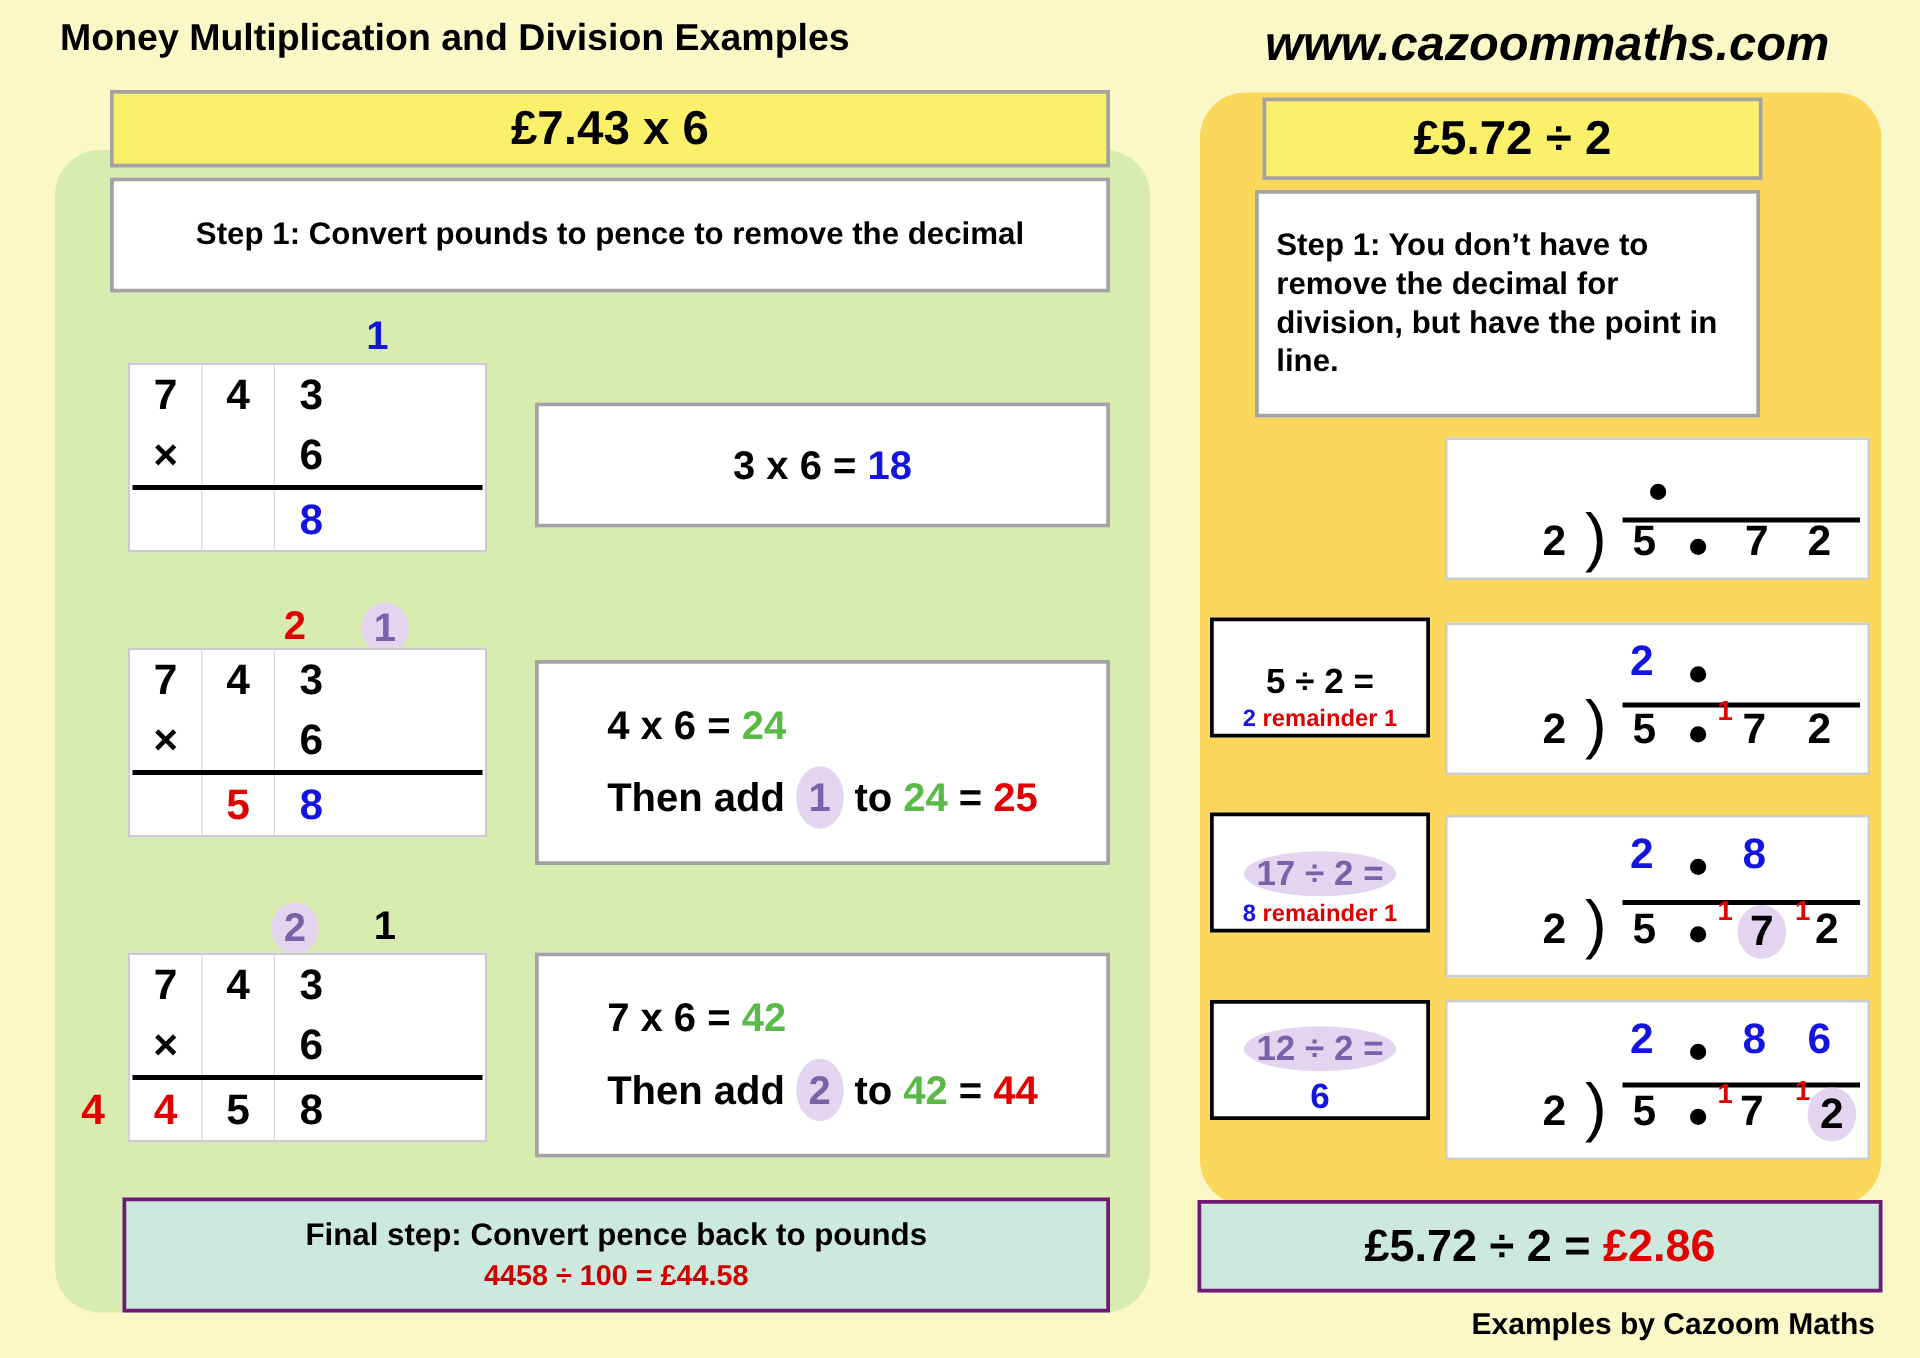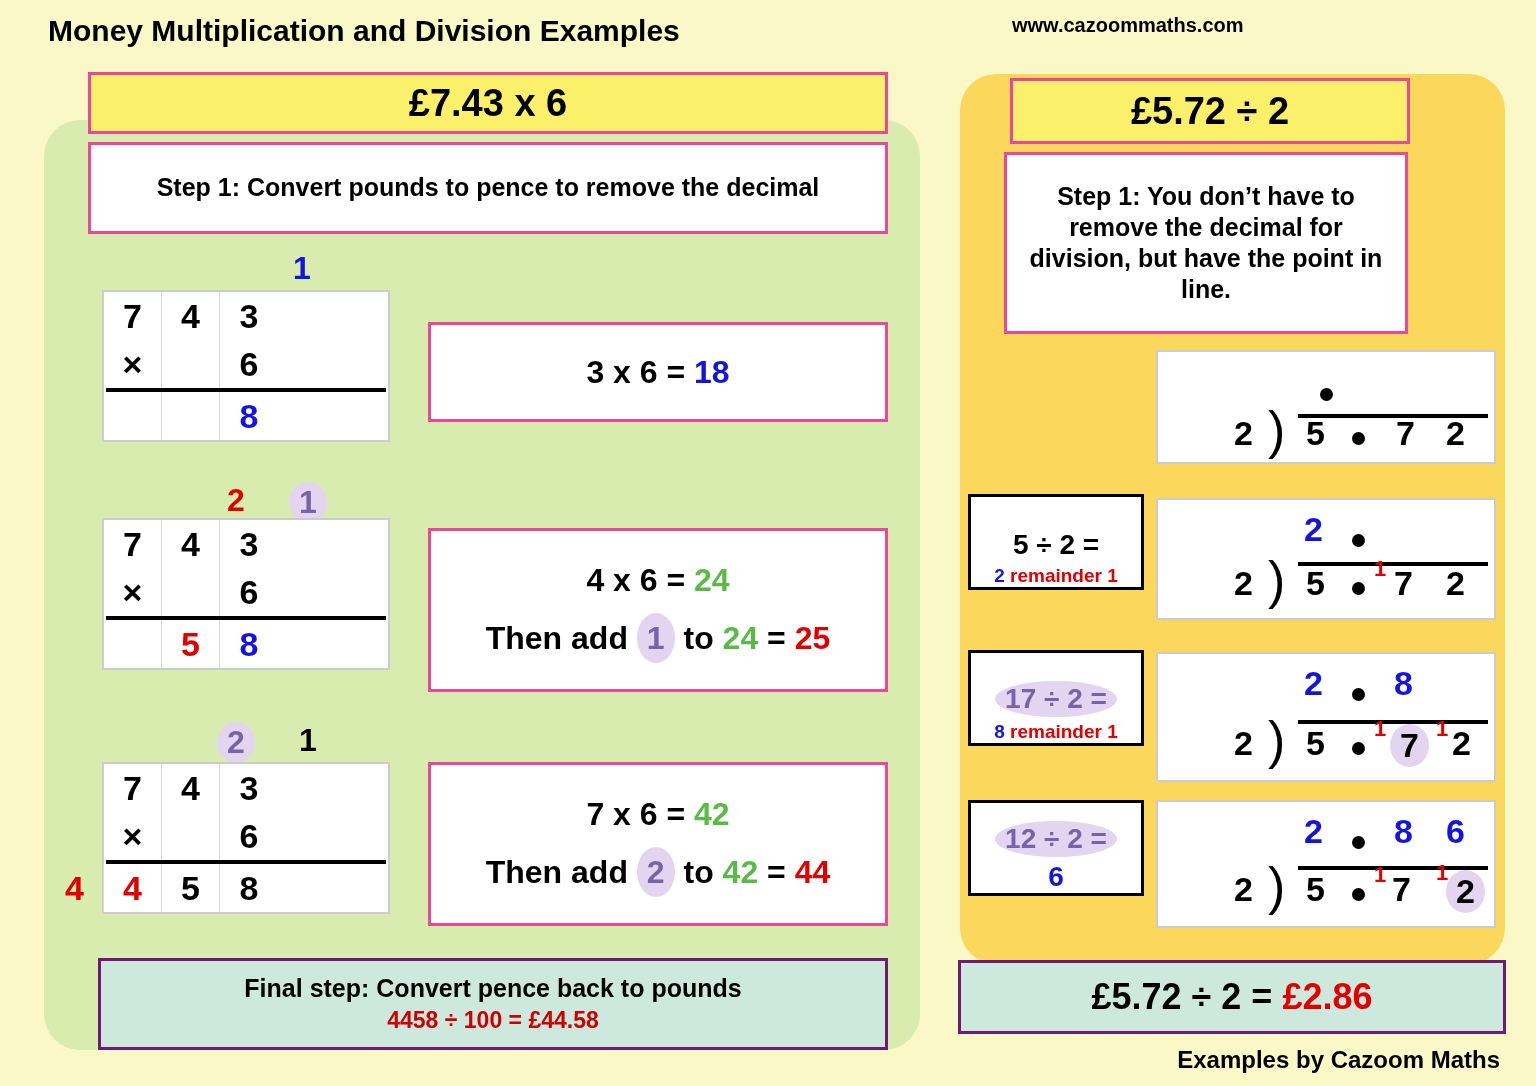--- a/index.html
+++ b/index.html
@@ -10,36 +10,36 @@
     position:relative;
     overflow:hidden;
   }
   .page-title{
     position:absolute;left:48px;top:14px;
     font-size:30px;font-weight:bold;color:#000;
     letter-spacing:0px;
   }
   .site-url{
     position:absolute;left:1012px;top:14px;
-    font-size:20px;font-weight:bold;color:#000;
+    font-size:39px;font-weight:bold;color:#000;font-style:italic;
   }
   
   .panel-left{
     position:absolute;left:44px;top:120px;width:876px;height:930px;
     background:#d9ecb0;border-radius:36px;
   }
   .panel-right{
     position:absolute;left:960px;top:74px;width:545px;height:890px;
     background:#fbd75b;border-radius:36px;
   }
   .box{
-    position:absolute;background:#fff;border:3px solid #ec4899;
+    position:absolute;background:#fff;border:3px solid #a3a3a3;
     box-sizing:border-box;
     display:flex;align-items:center;justify-content:center;
-    text-align:center;
+    text-align:left;
   }
   .yellow-head{
     background:#fbf06a;font-size:38px;font-weight:bold;
   }
   .step-text{font-size:25px;font-weight:bold;line-height:1.25;padding:16px 14px;}
   .result-box{font-size:32px;font-weight:bold;line-height:1.45;padding:8px 12px;}
   .final-box{
     background:#cde8dd;border:3px solid #701a75;box-sizing:border-box;
     position:absolute;display:flex;flex-direction:column;
     align-items:center;justify-content:center;text-align:center;

